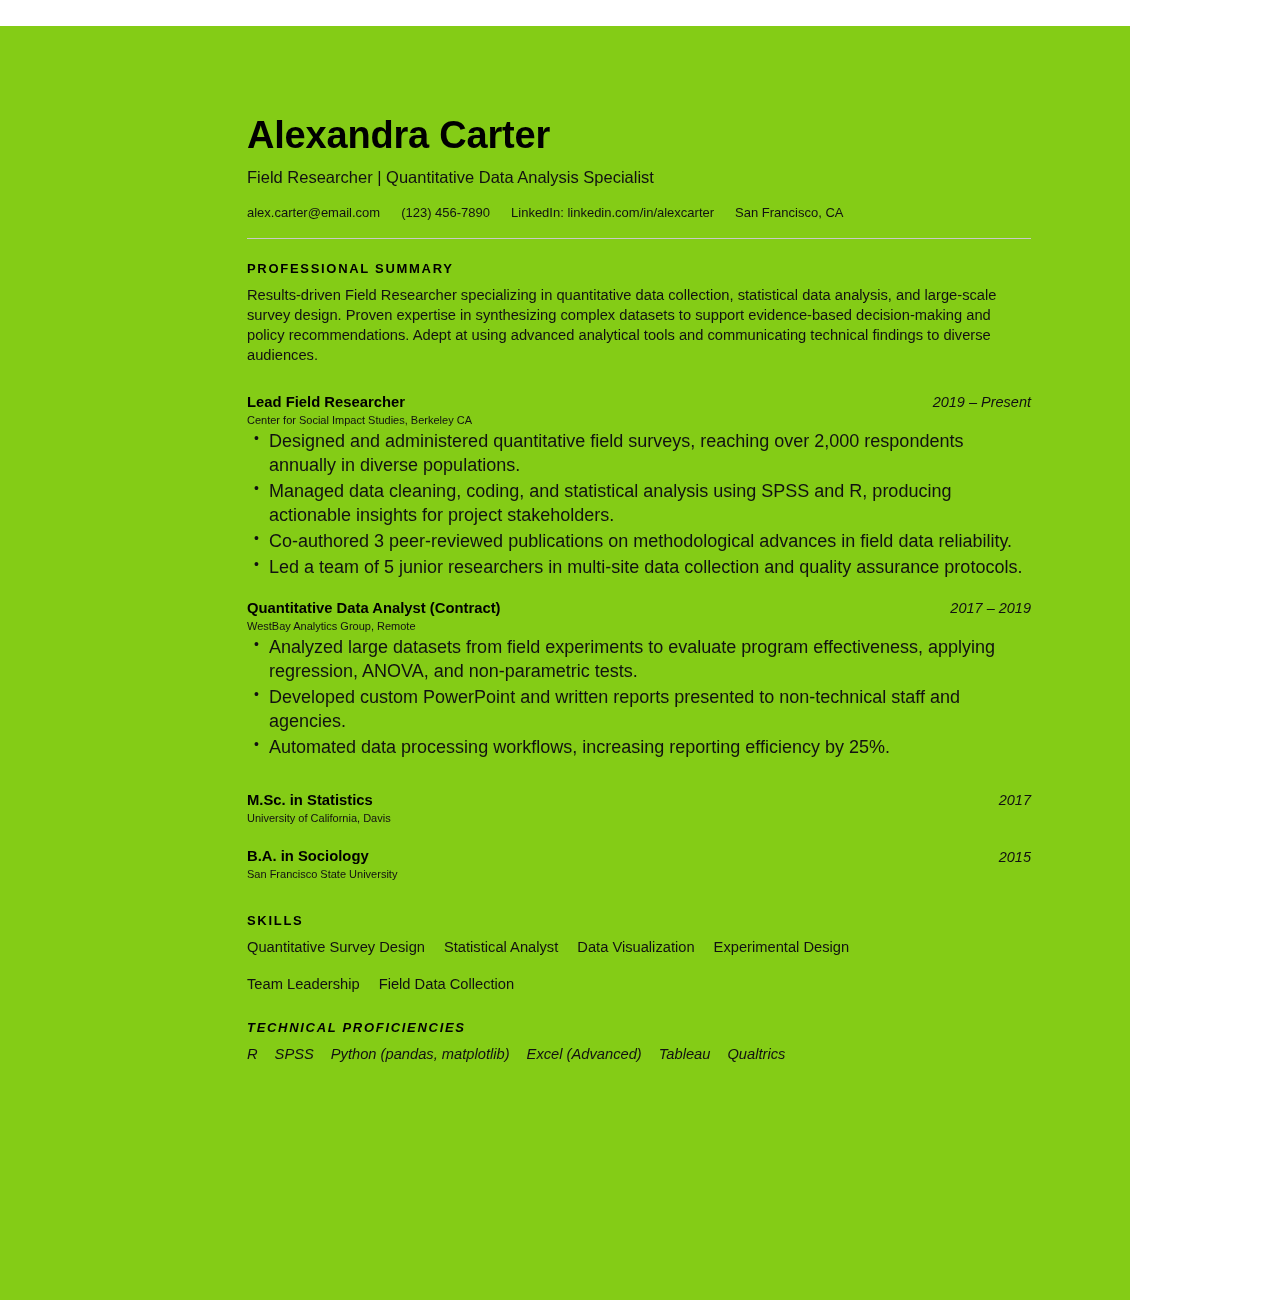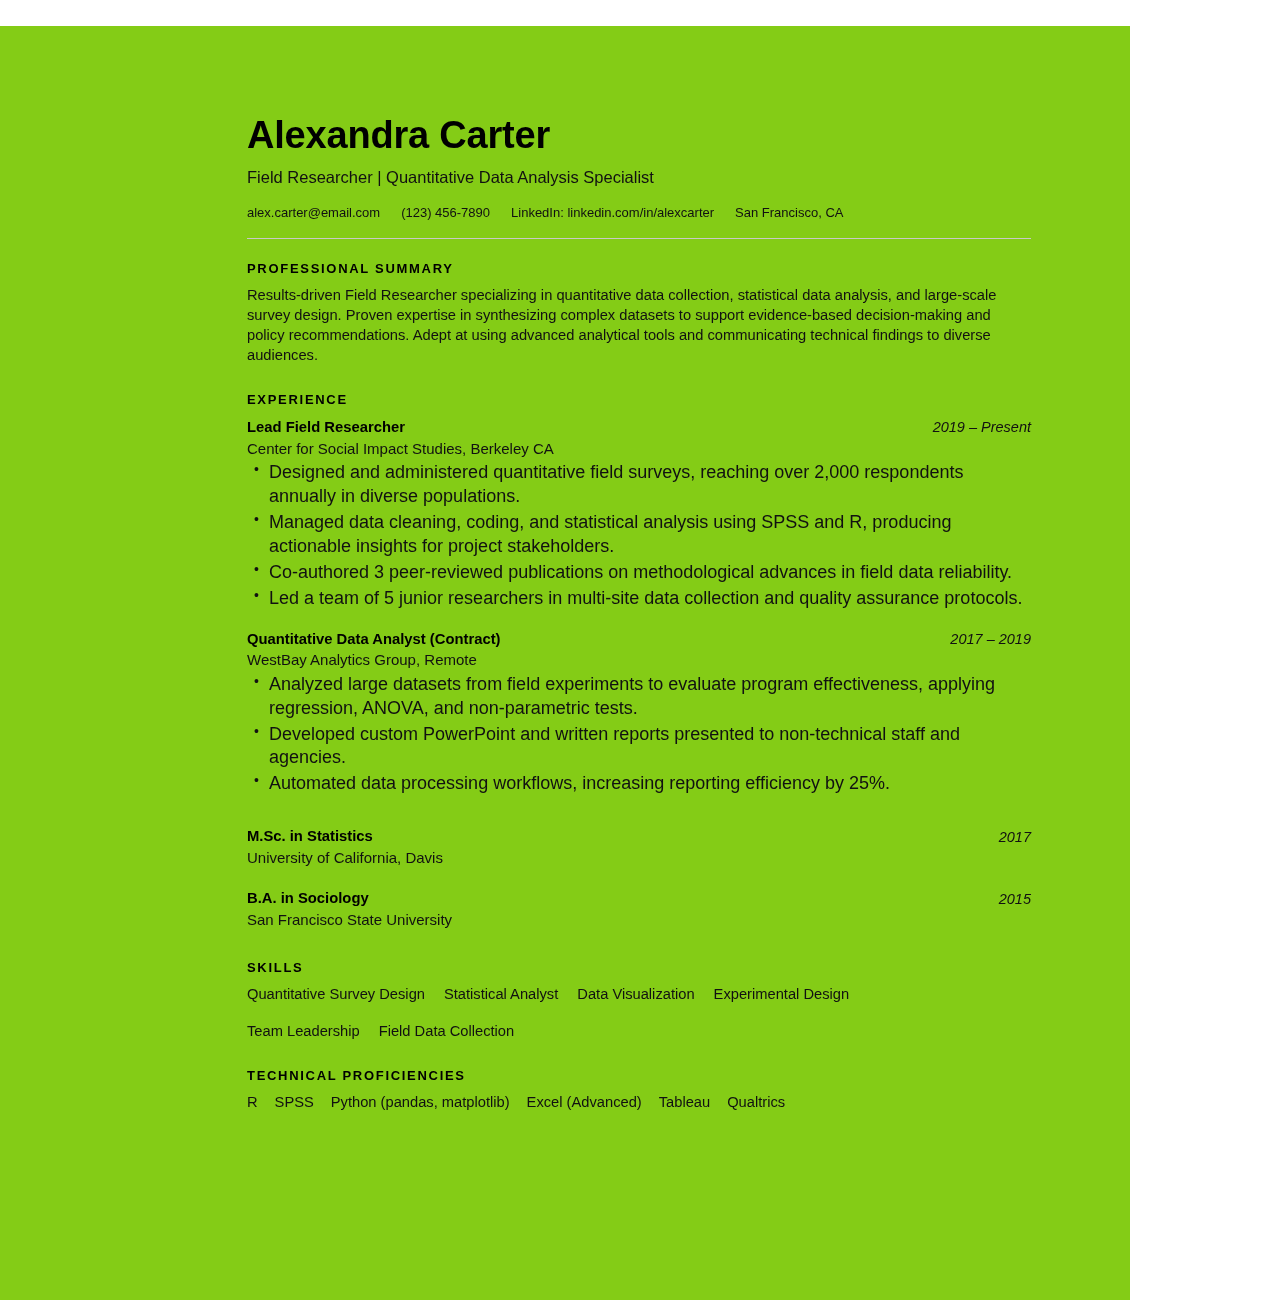--- a/index.html
+++ b/index.html
@@ -67,21 +67,21 @@
     font-size: 13px;
     font-weight: bold;
     letter-spacing: 1.7px;
     text-transform: uppercase;
     margin: 0 0 10px 0;
     color: #000;
   }
   .section-gap-experience { margin-top: 26px; }
   .section-gap-education  { margin-top: 30px; }
   .section-gap-skills     { margin-top: 30px; }
-  .section-gap-tech       { margin-top: 26px; }
+  .section-gap-tech       { margin-top: 26px; font-style: italic; }
 
   .summary-text {
     font-size: 14.7px;
     line-height: 1.36;
     margin: 0;
     color: #111;
     text-align: left;
   }
 
   
@@ -102,21 +102,21 @@
   }
   .entry-date {
     font-size: 14.5px;
     font-style: italic;
     line-height: 1.4;
     color: #111;
     white-space: nowrap;
     text-align: right;
   }
   .entry-sub {
-    font-size: 15px;
+    font-size: 11px;
     line-height: 1.42;
     margin: 0 0 2px 0;
     color: #111;
   }
   .bullets {
     list-style: none;
     margin: 2px 0 0 0;
     padding: 0;
   }
   .bullets li {
@@ -167,21 +167,20 @@
       </div>
       <hr class="divider">
     </div>
 
     <div class="section">
       <div class="section-title">PROFESSIONAL SUMMARY</div>
       <p class="summary-text">Results-driven Field Researcher specializing in quantitative data collection, statistical data analysis, and large-scale survey design. Proven expertise in synthesizing complex datasets to support evidence-based decision-making and policy recommendations. Adept at using advanced analytical tools and communicating technical findings to diverse audiences.</p>
     </div>
 
     <div class="section section-gap-experience">
-      <div class="section-title">EXPERIENCE</div>
 
       <div class="entry">
         <div class="entry-head">
           <span class="entry-title">Lead Field Researcher</span>
           <span class="entry-date">2019 – Present</span>
         </div>
         <div class="entry-sub">Center for Social Impact Studies, Berkeley CA</div>
         <ul class="bullets">
           <li>Designed and administered quantitative field surveys, reaching over 2,000 respondents annually in diverse populations.</li>
           <li>Managed data cleaning, coding, and statistical analysis using SPSS and R, producing actionable insights for project stakeholders.</li>

